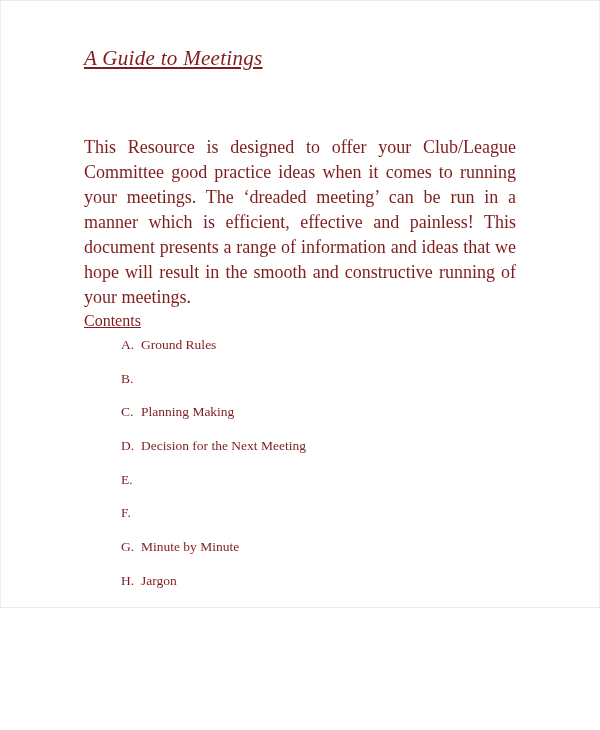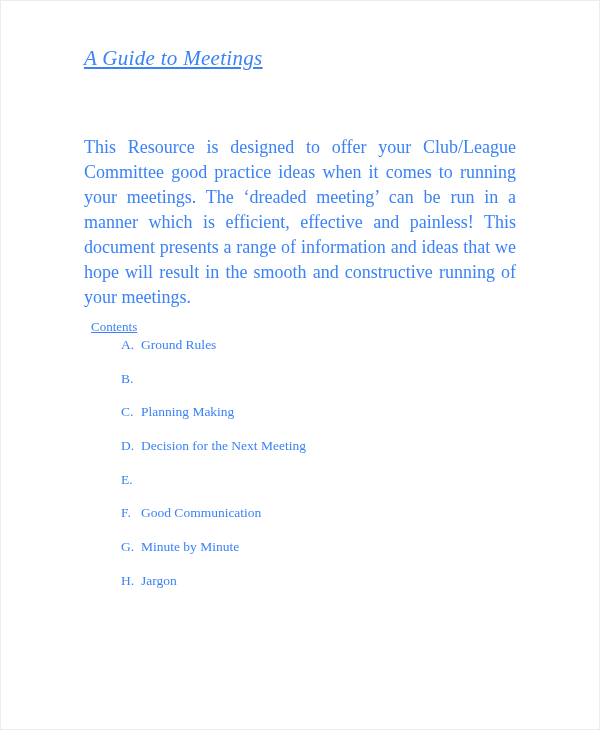--- a/index.html
+++ b/index.html
@@ -3,26 +3,26 @@
 <meta charset="utf-8">
 <style>
   html, body {
     margin: 0;
     padding: 0;
     background: #ffffff;
   }
   .page {
     position: relative;
     width: 600px;
-    height: 730px;
+    height: 608px;
     background: #ffffff;
     box-sizing: border-box;
     border: 1px solid #ececec;
     font-family: "Liberation Serif", "DejaVu Serif", serif;
-    color: #3b82f6;
+    color: #7f1d1d;
     overflow: hidden;
   }
   .doc-title {
     position: absolute;
     left: 83px;
     top: 45px;
     font-size: 21px;
     font-style: italic;
     font-weight: normal;
     text-decoration: underline;
@@ -36,23 +36,23 @@
     width: 432px;
     font-size: 18px;
     line-height: 25px;
     text-align: justify;
     margin: 0;
   }
   .contents-heading {
     position: absolute;
     left: 83px;
     top: 311px;
-    font-size: 13px;
+    font-size: 16px;
     text-decoration: underline;
-    margin: 7px;
+    margin: 0;
     font-weight: normal;
   }
   .contents-list {
     position: absolute;
     left: 120px;
     top: 336px;
     margin: 0;
     padding: 0;
     list-style: none;
     font-size: 13.5px;
@@ -95,21 +95,20 @@
     </li>
     <li>
       <span class="item-letter">D.</span>
       <span class="item-label">Decision for the Next Meeting</span>
     </li>
     <li>
       <span class="item-letter">E.</span>
     </li>
     <li>
       <span class="item-letter">F.</span>
-      <span class="item-label">Good Communication</span>
     </li>
     <li>
       <span class="item-letter">G.</span>
       <span class="item-label">Minute by Minute</span>
     </li>
     <li>
       <span class="item-letter">H.</span>
       <span class="item-label">Jargon</span>
     </li>
   </ul>

